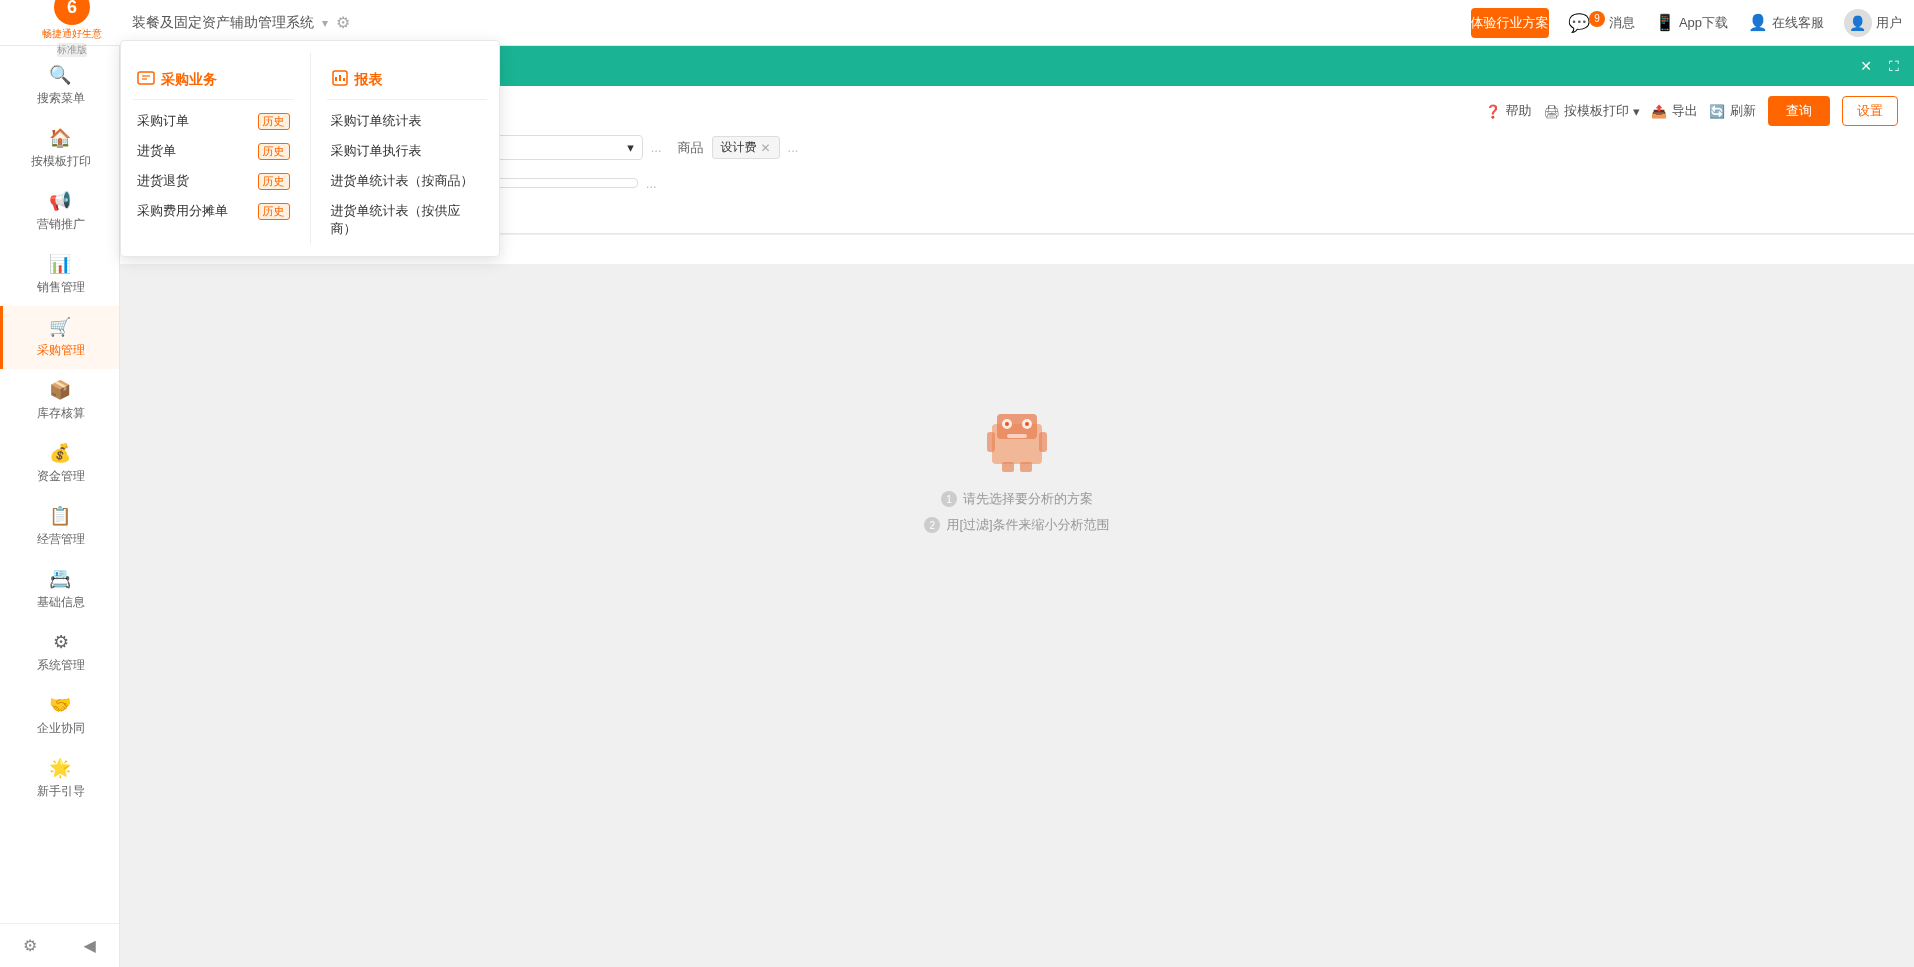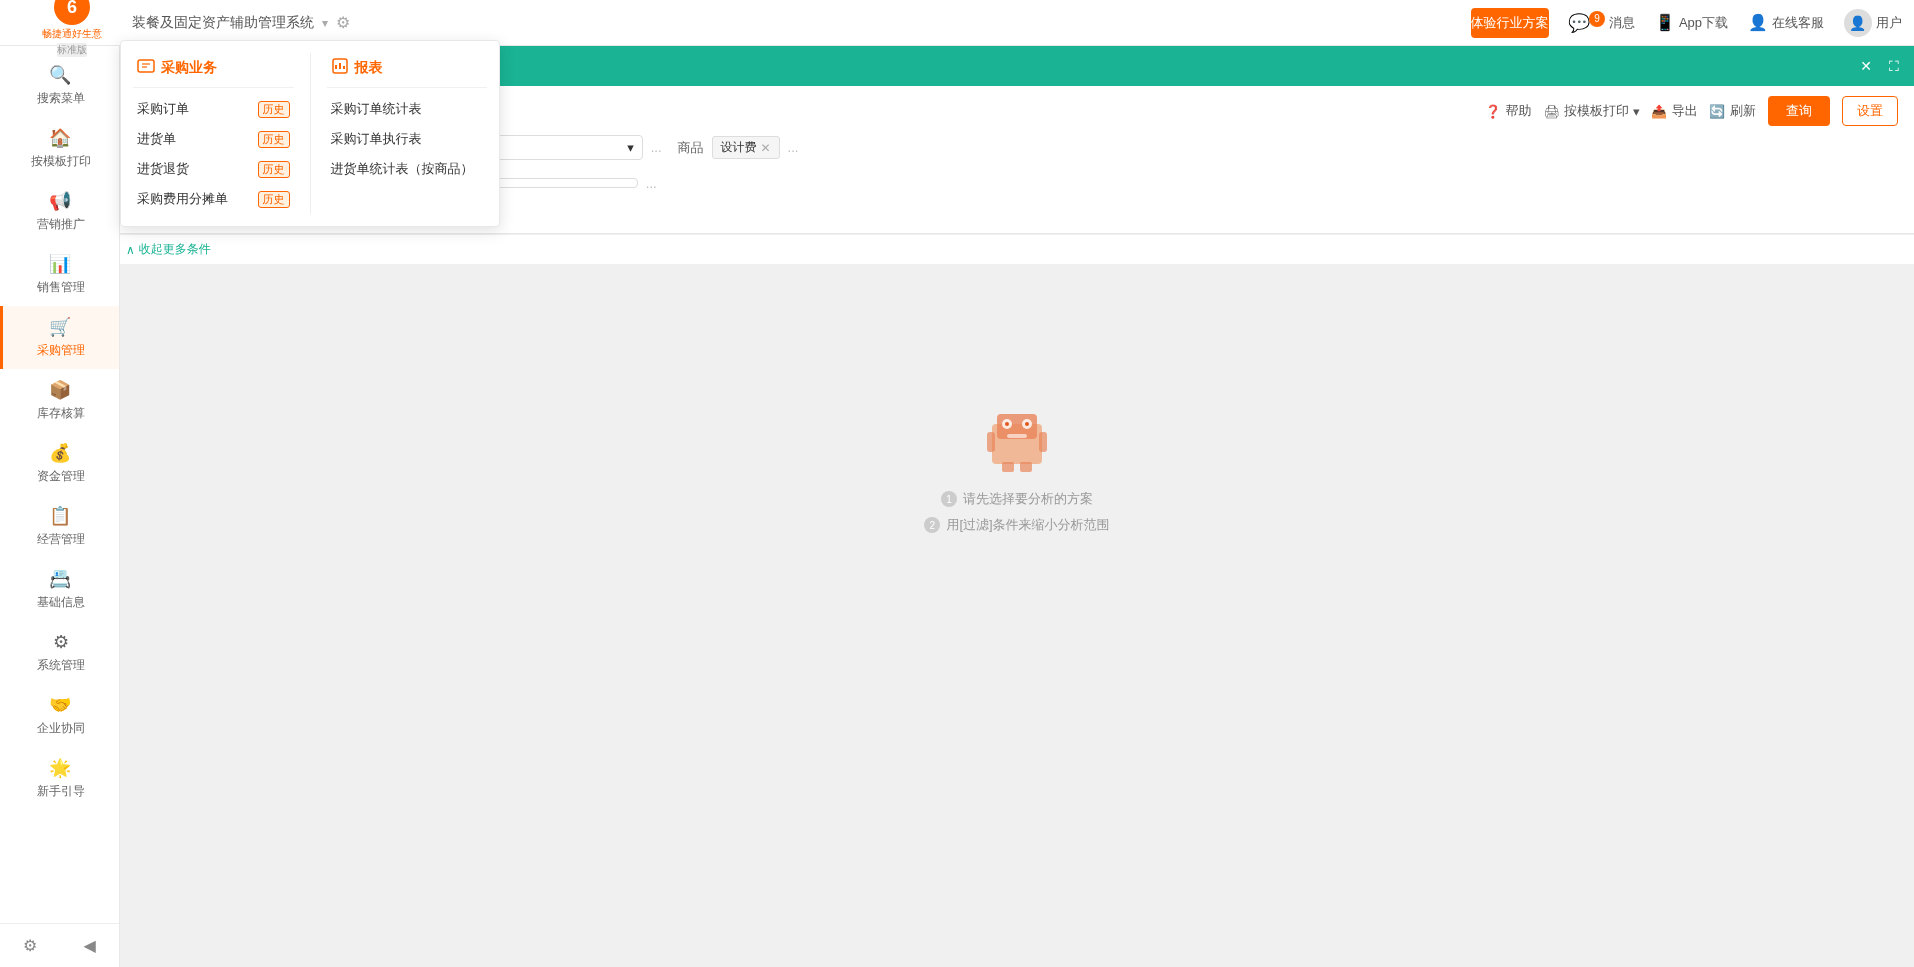--- a/index.html
+++ b/index.html
@@ -358,20 +358,21 @@
     .dropdown-col-title {
       display: flex;
       align-items: center;
       gap: 6px;
       color: #f60;
       font-size: 14px;
       font-weight: bold;
       padding: 4px 4px 8px 4px;
       border-bottom: 1px solid #f0f0f0;
       margin-bottom: 6px;
+      margin-top: 12px;
     }
     .dropdown-col-title .col-icon {
       font-size: 16px;
     }
     .dropdown-item {
       display: flex;
       align-items: center;
       justify-content: space-between;
       padding: 6px 4px;
       cursor: pointer;
@@ -687,15 +688,18 @@
       </div>
       <div class="dropdown-item">
         <span>采购订单统计表</span>
       </div>
       <div class="dropdown-item">
         <span>采购订单执行表</span>
       </div>
       <div class="dropdown-item">
         <span>进货单统计表（按商品）</span>
       </div>
+      <div class="dropdown-item">
+        <span>进货单统计表（按供应商）</span>
+      </div>
     </div>
   </div>
 </div>
 
 </body></html>

